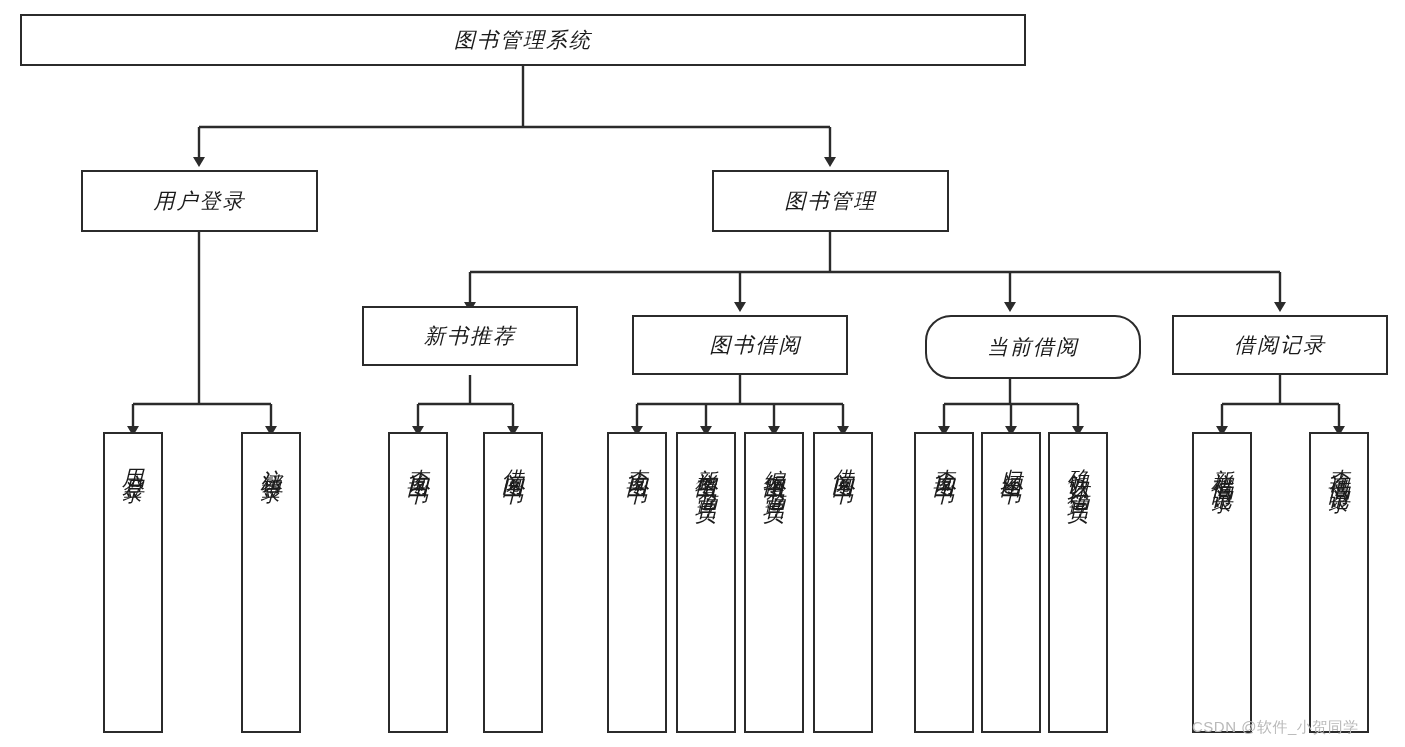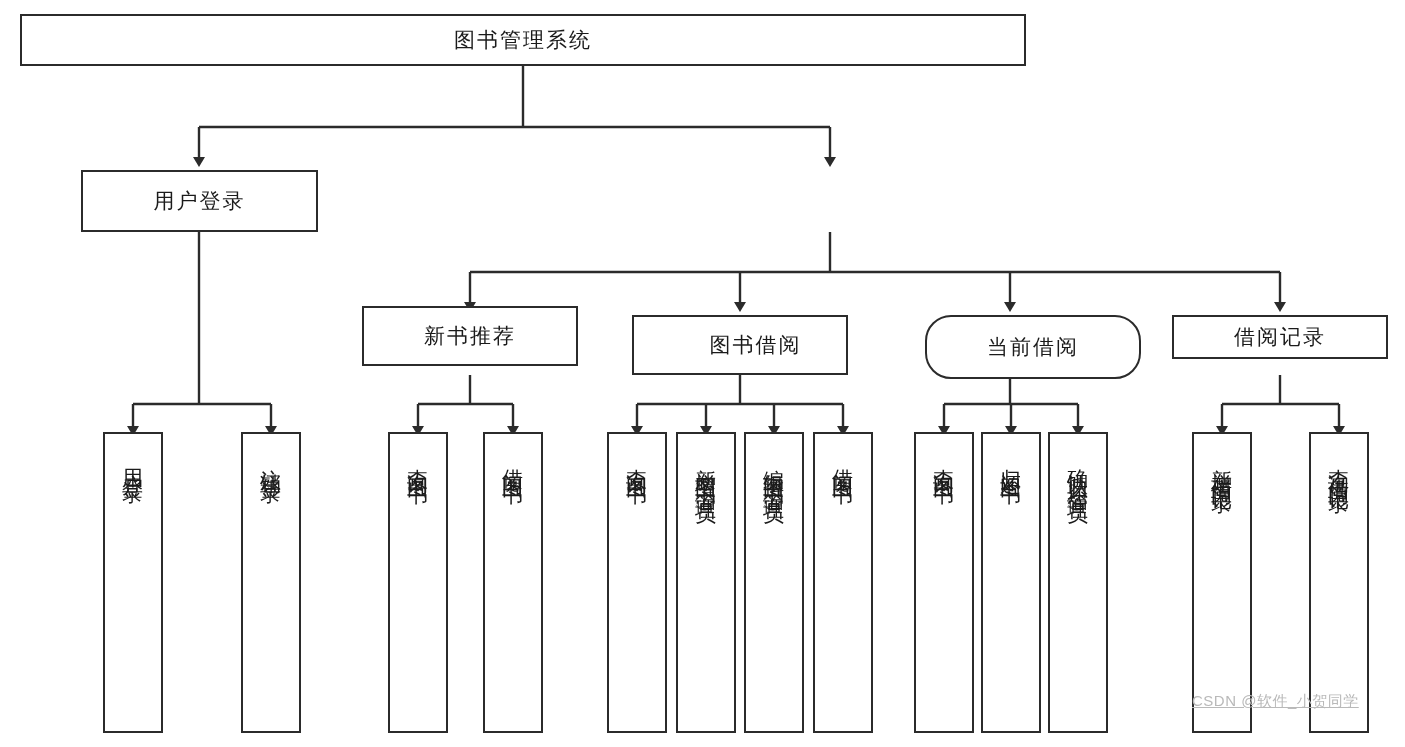--- a/index.html
+++ b/index.html
@@ -29,20 +29,21 @@
     display:flex;
     align-items:center;
     justify-content:center;
     color:#1b1b1b;
   }
   .node .lbl{
     display:block;
     text-align:center;
     line-height:1.15;
     letter-spacing:1px;
+    font-style:italic;
   }
   
   .node.h .lbl{
     font-size:21px;
     letter-spacing:2px;
   }
   .node.root .lbl{ font-size:21px; letter-spacing:2px; }
   
   .node.v{
     align-items:flex-start;
@@ -119,31 +120,34 @@
     </g>
   </svg>
 
   <div class="node h root" style="left:20px; top:14px; width:1006px; height:52px;">
     <span class="lbl">图书管理系统</span>
   </div>
 
   <div class="node h" style="left:81px; top:170px; width:237px; height:62px;">
     <span class="lbl">用户登录</span>
   </div>
+  <div class="node h" style="left:712px; top:170px; width:237px; height:62px;">
+    <span class="lbl">图书管理</span>
+  </div>
 
   <div class="node h" style="left:362px; top:306px; width:216px; height:60px;">
     <span class="lbl">新书推荐</span>
   </div>
   <div class="node h" style="left:632px; top:315px; width:216px; height:60px;padding-left:31px;">
     <span class="lbl">图书借阅</span>
   </div>
   <div class="node h" style="left:925px; top:315px; width:216px; height:64px;border-radius:26px;">
     <span class="lbl">当前借阅</span>
   </div>
-  <div class="node h" style="left:1172px; top:315px; width:216px; height:44px;">
+  <div class="node h" style="left:1172px; top:315px; width:216px; height:60px;">
     <span class="lbl">借阅记录</span>
   </div>
 
   <div class="node v" style="left:103px; top:432px; width:60px; height:301px;">
     <span class="lbl">用户登录</span>
   </div>
   <div class="node v" style="left:241px; top:432px; width:60px; height:301px;">
     <span class="lbl">注销登录</span>
   </div>
 
@@ -177,15 +181,15 @@
     <span class="lbl">确认归还（管理员）</span>
   </div>
 
   <div class="node v" style="left:1192px; top:432px; width:60px; height:301px;">
     <span class="lbl">新增借阅记录</span>
   </div>
   <div class="node v" style="left:1309px; top:432px; width:60px; height:301px;">
     <span class="lbl">查询借阅记录</span>
   </div>
 
-  <div class="watermark" style="left:1192px; top:692px;text-decoration:underline;">CSDN @软件_小贺同学</div>
+  <div class="watermark" style="left:1192px; top:718px;">CSDN @软件_小贺同学</div>
 
 </div>
 
 </body></html>

